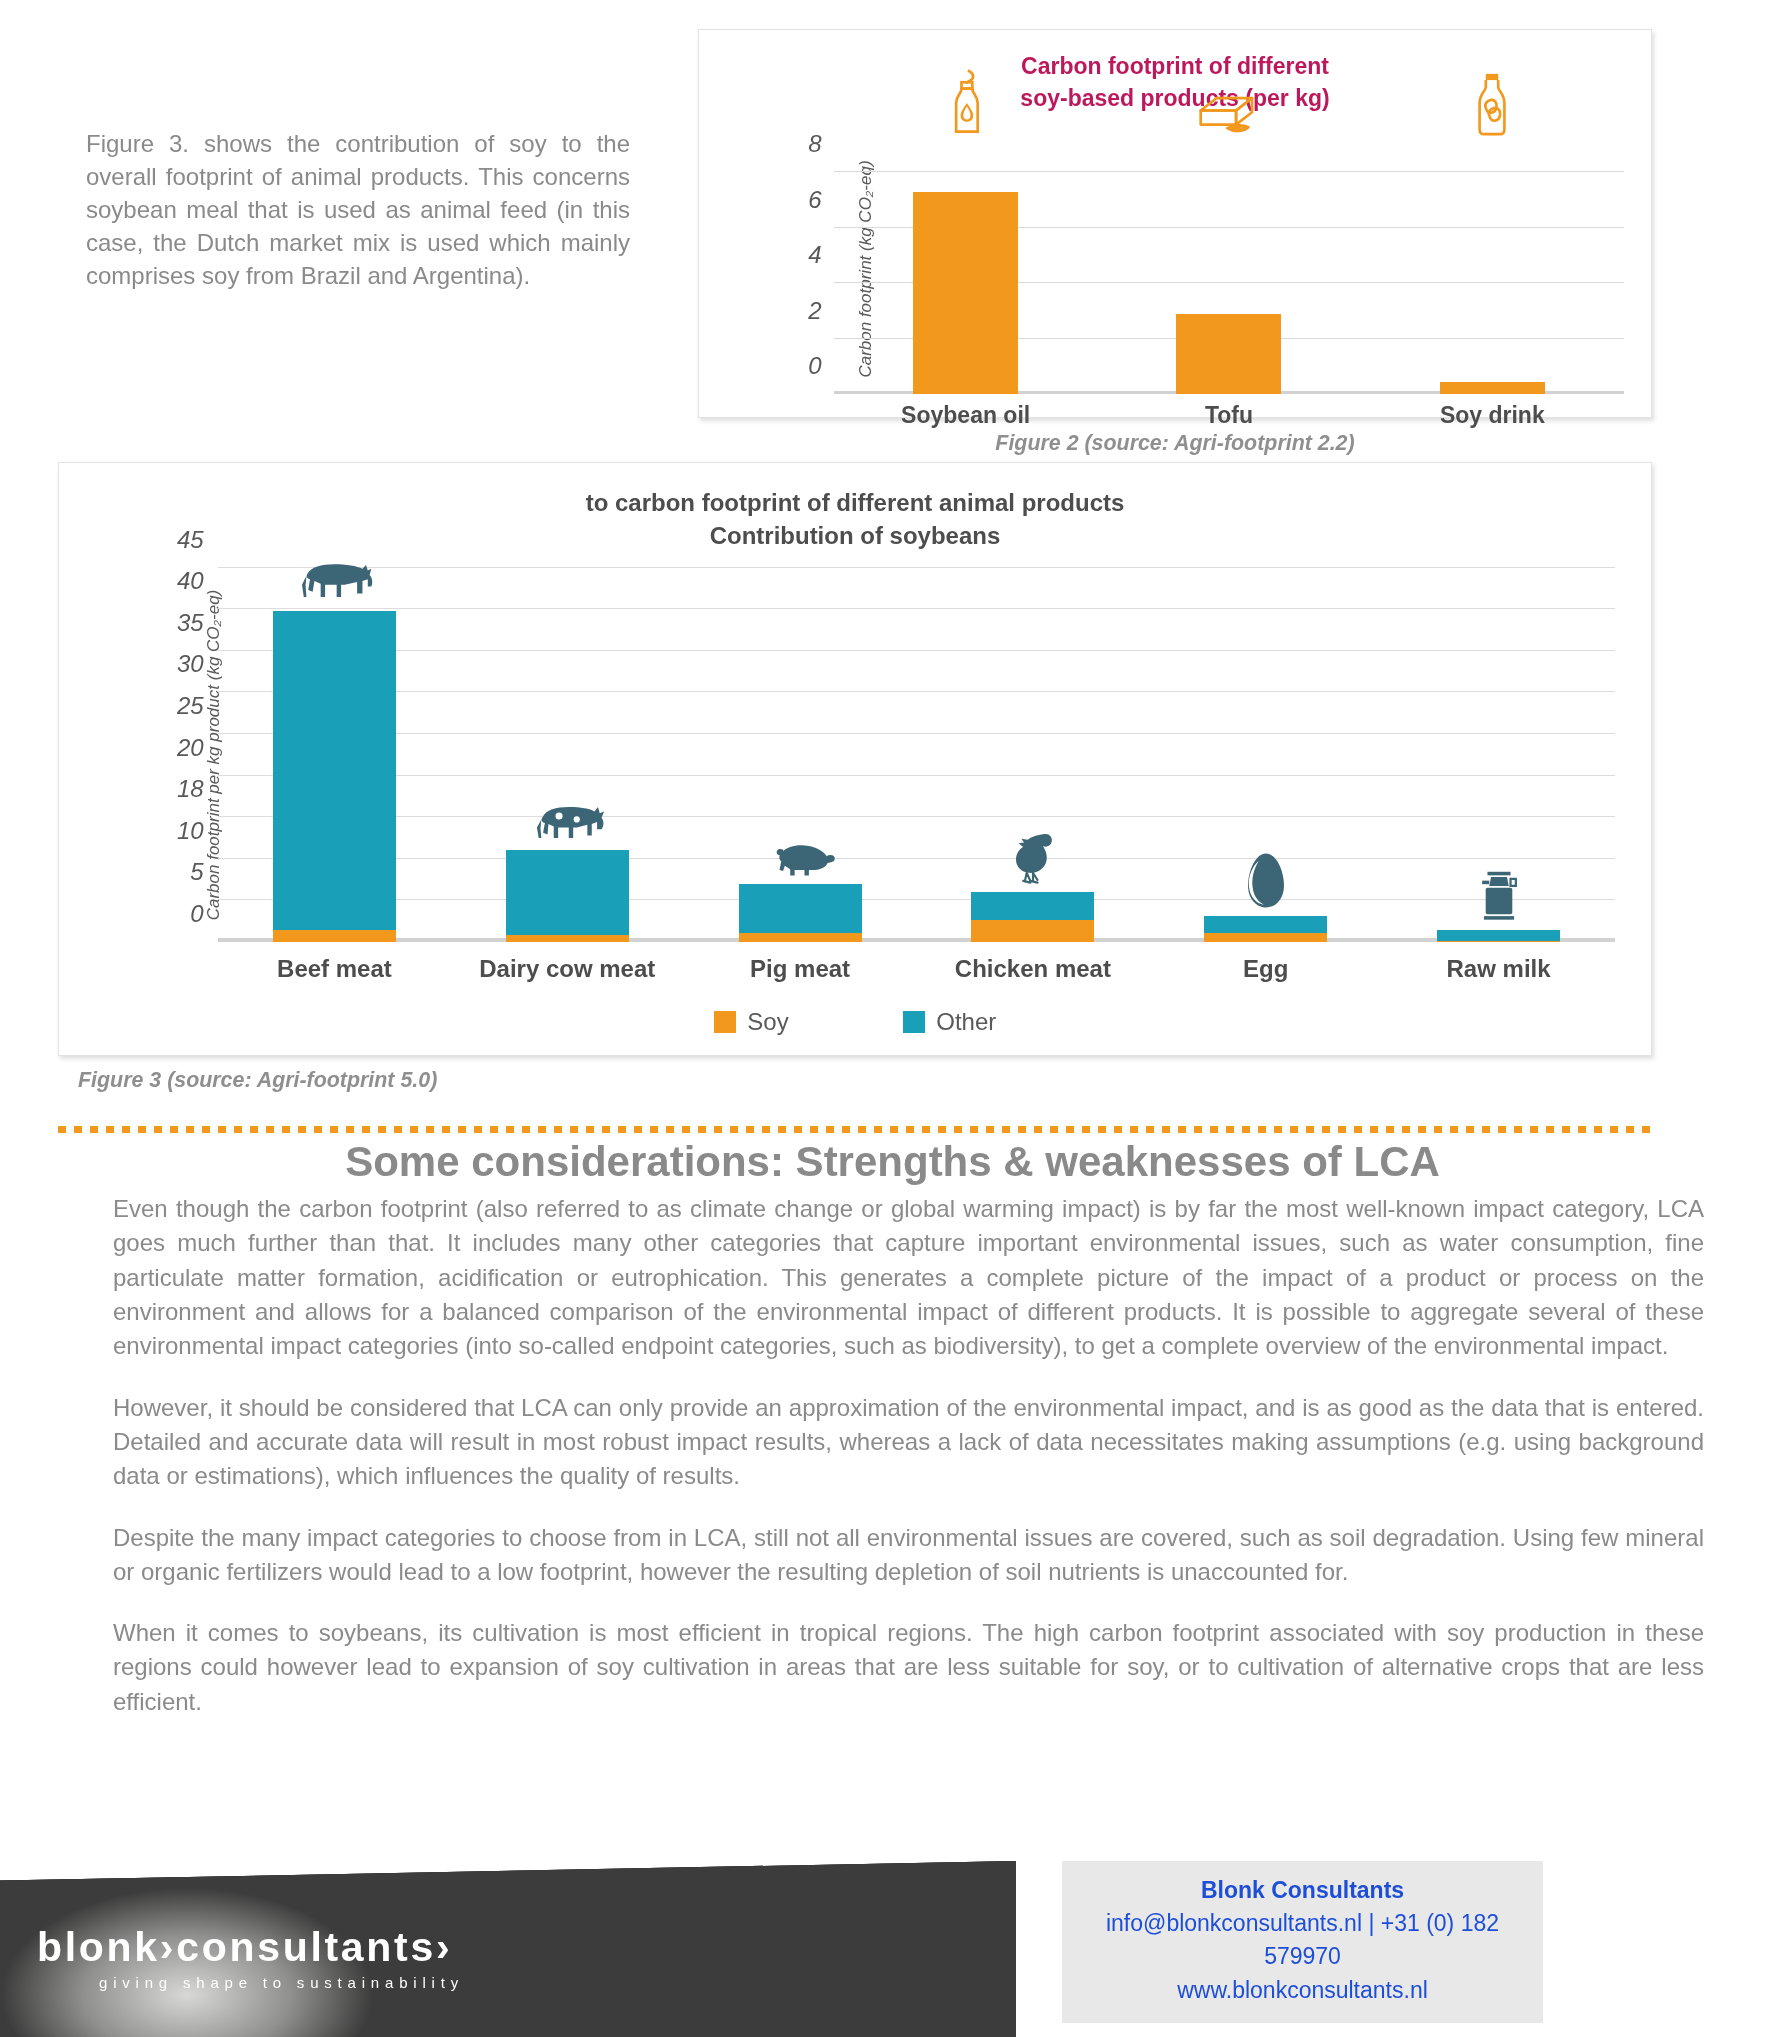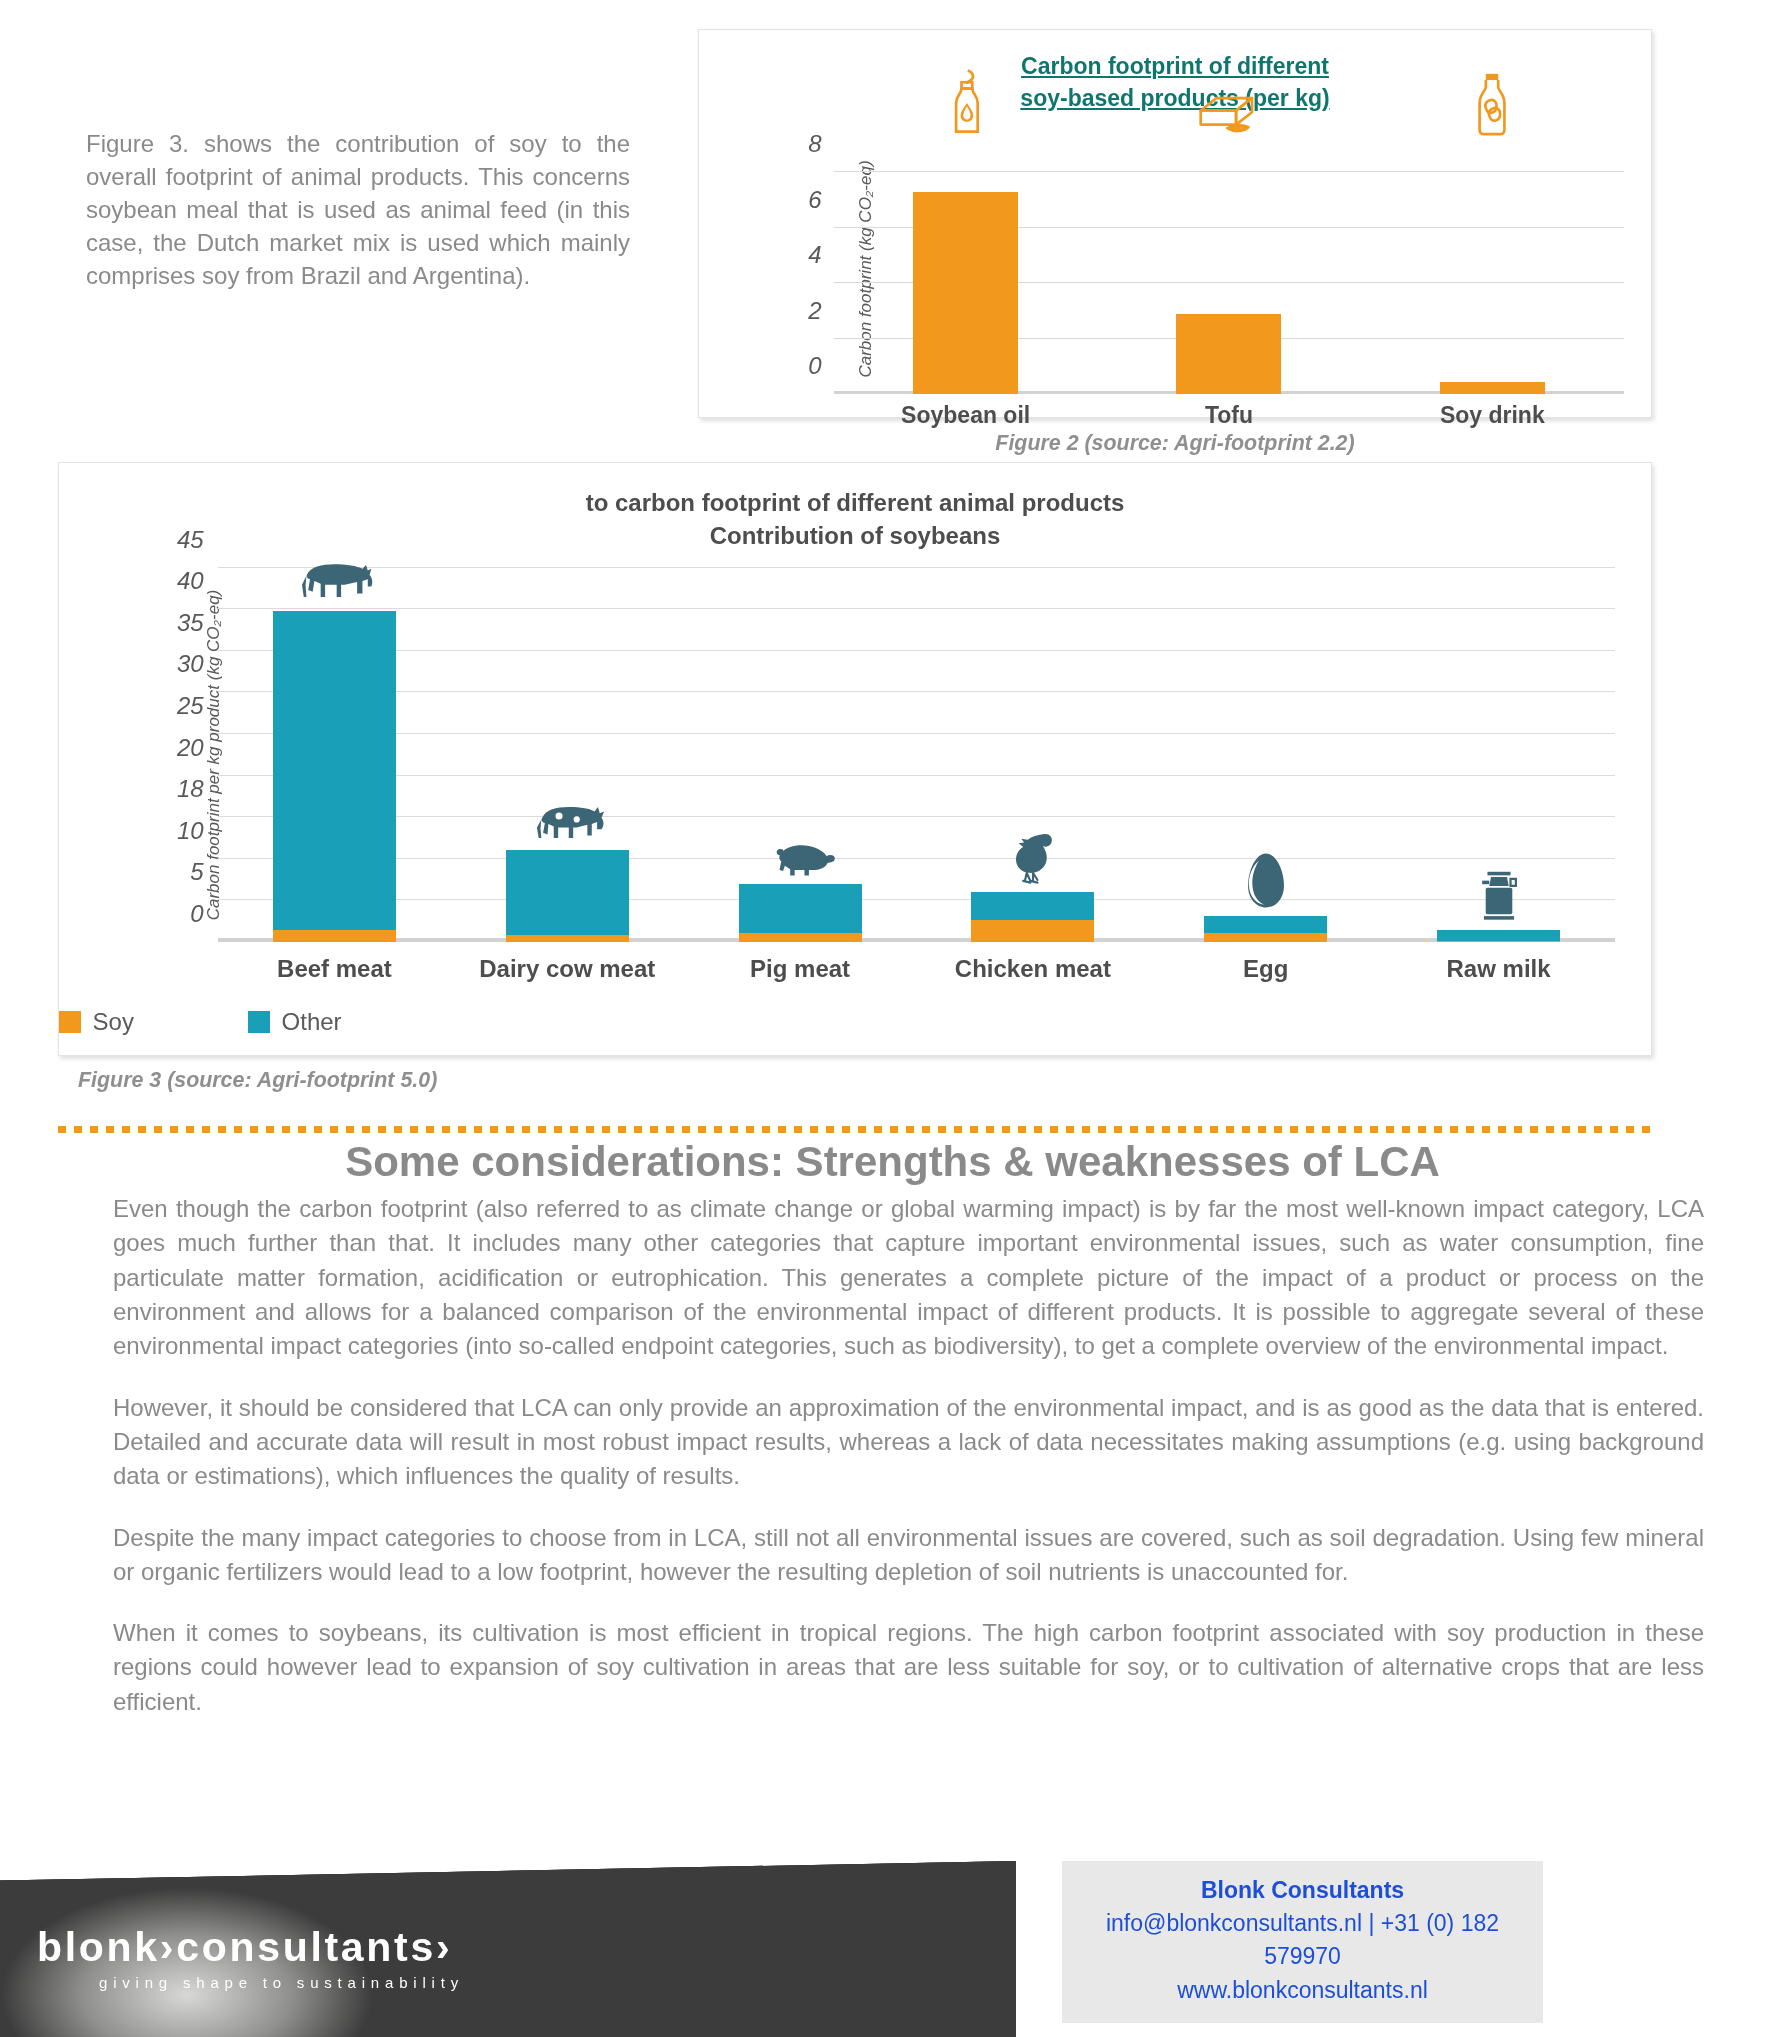--- a/index.html
+++ b/index.html
@@ -40,23 +40,22 @@
     box-shadow: 1.8px 2.7px 4.5px rgba(0,0,0,0.13);
     box-sizing: border-box;
   }
   .fig2-title {
     position: absolute;
     left: 0; right: 0;
     top: 19.6px;
     text-align: center;
     font-size: 23px;
     font-weight: bold;
-    color: #0f766e;
+    color: #be185d;
     line-height: 1.4;
-    text-decoration: underline;
   }
   .fig2-plot {
     position: absolute;
     left: 135px;
     top: 114px;
     right: 27px;
     height: 250px;
   }
   .fig2-ylabel {
     position: absolute;
@@ -240,20 +239,21 @@
     text-align: center;
     font-size: 24px;
     font-weight: bold;
     color: #4d4d4d;
   }
   .fig3-legend {
     position: absolute;
     left: 0; right: 0;
     top: 545px;
     display: flex;
+    justify-content: center;
     gap: 114px;
   }
   .legend-item {
     display: flex;
     align-items: center;
     gap: 11.6px;
     font-size: 24px;
     color: #5a5a5a;
   }
   .legend-swatch {

